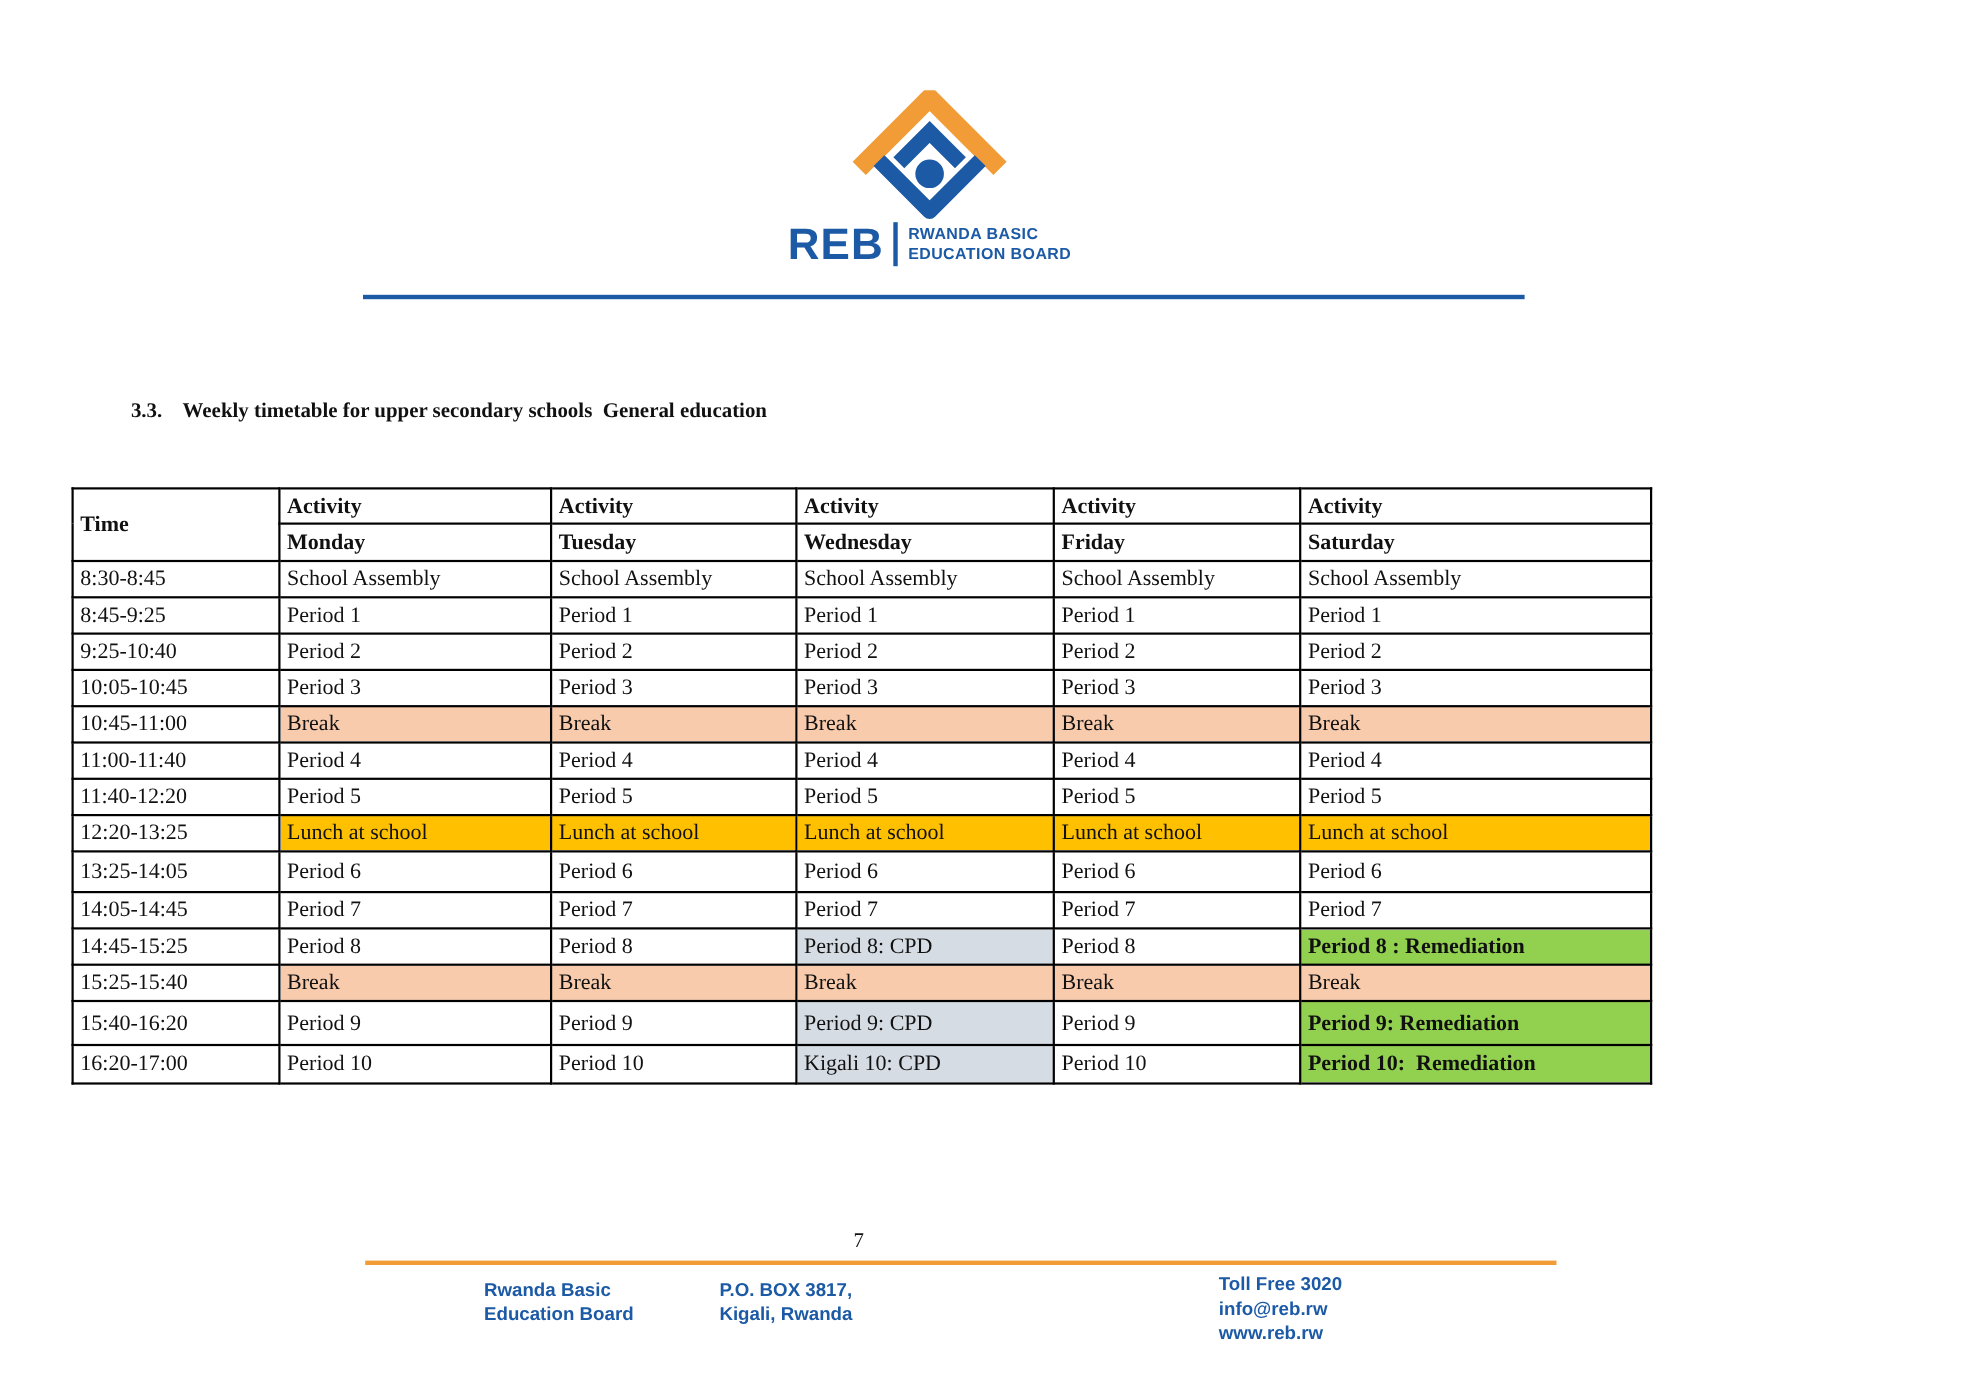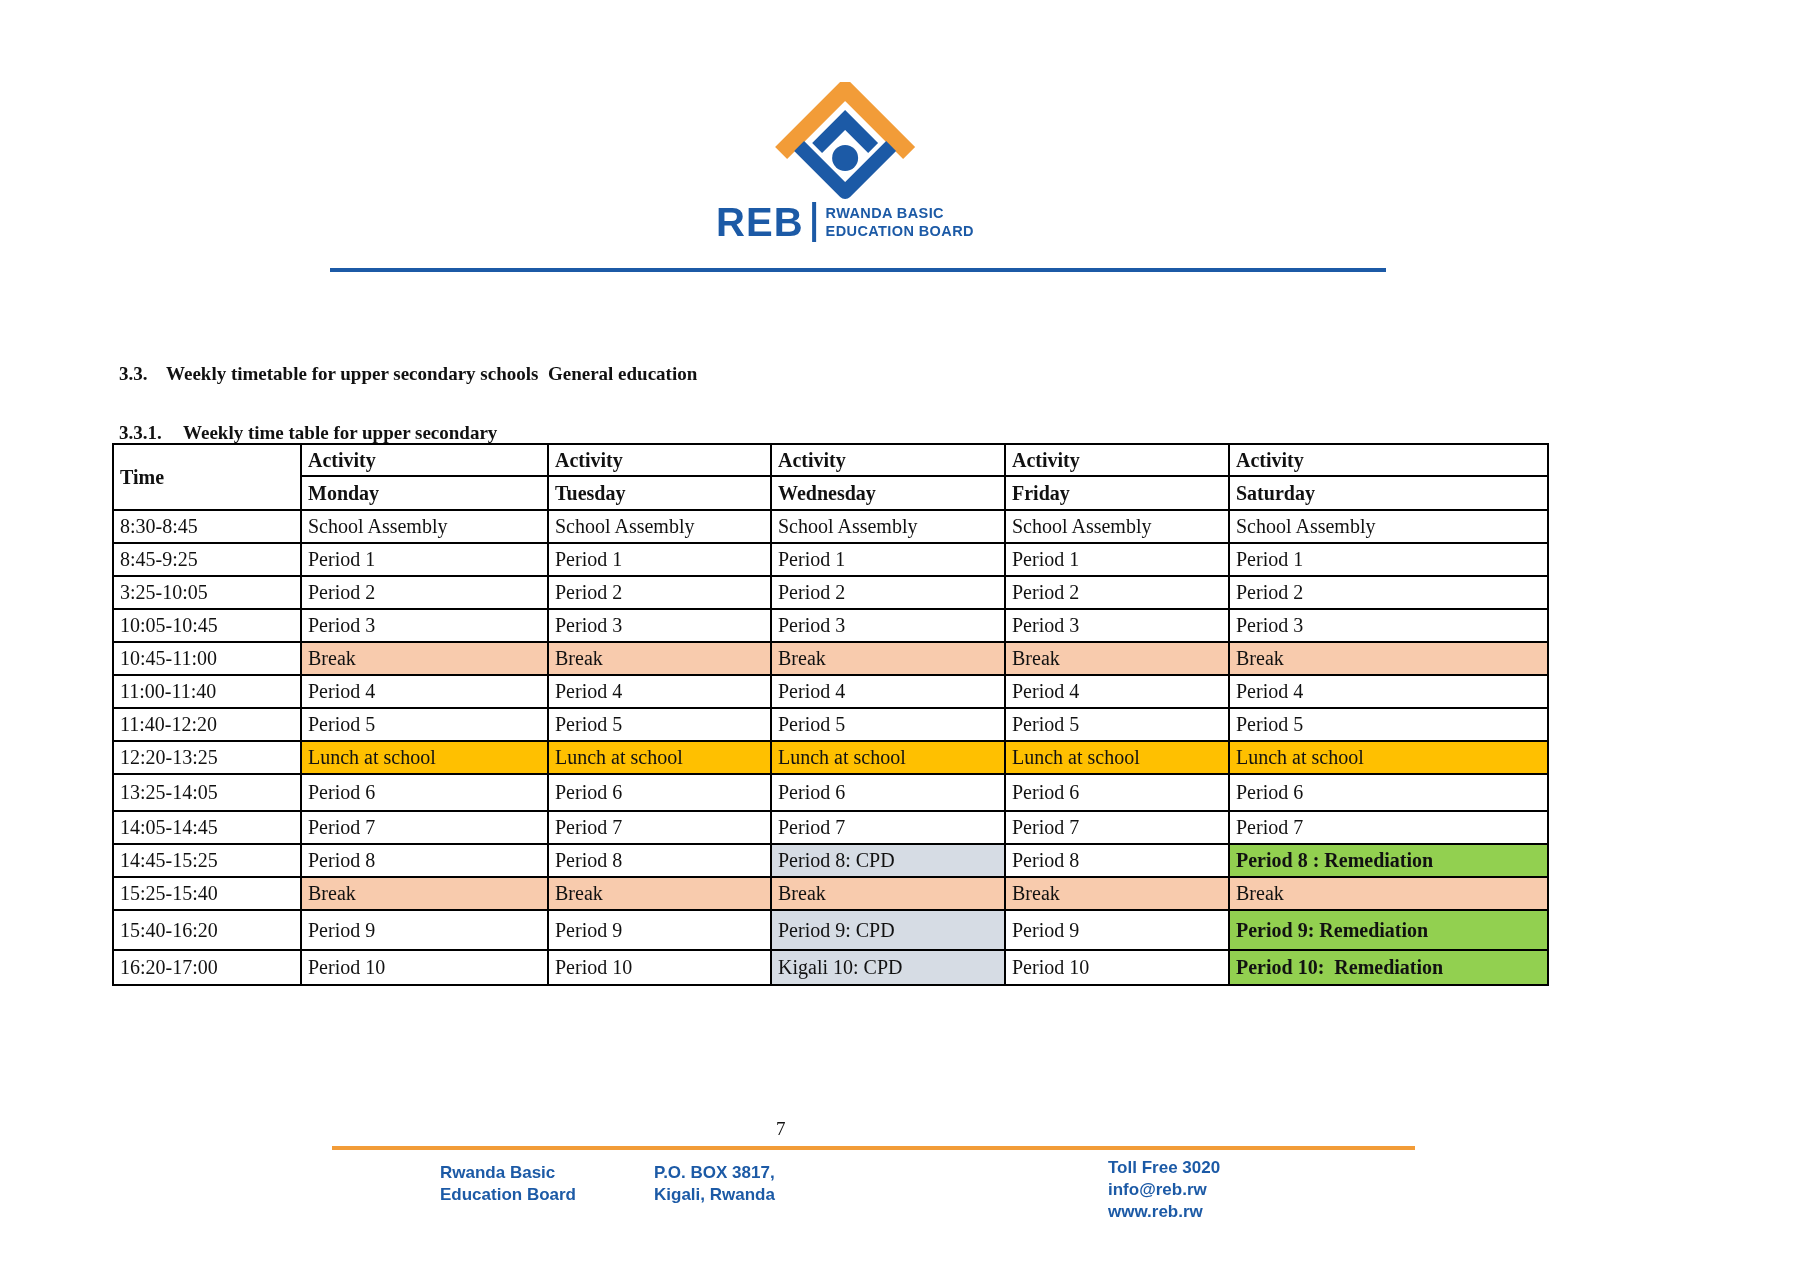--- a/index.html
+++ b/index.html
@@ -20,21 +20,21 @@
 
   
   .heading{position:absolute;left:100px;font-weight:bold;white-space:pre-wrap;}
   .h-main{top:341px;font-size:19px;}
   .h-sub{top:400px;font-size:19px;}
   .h-main .h-num{display:inline-block;min-width:47px;}
   .h-sub .h-num{display:inline-block;min-width:64px;}
 
   
   .timetable{position:absolute;left:65px;top:443px;width:1435px;
-             border-collapse:collapse;table-layout:fixed;font-size:20px;margin-left:47px;}
+             border-collapse:collapse;table-layout:fixed;font-size:20px;}
   .timetable th,.timetable td{border:2px solid #000;padding:1px 6px;vertical-align:middle;
              text-align:left;white-space:pre-wrap;overflow:hidden;}
   .timetable thead tr:nth-child(1){height:32px;}
   .timetable thead tr:nth-child(2){height:34px;}
   .timetable tbody tr{height:33px;}
   .timetable tbody tr:nth-child(9){height:37px;}
   .timetable tbody tr:nth-child(13){height:40px;}
   .timetable tbody tr:nth-child(14){height:35px;}
   .time-h{font-weight:bold;padding-left:9px;}
   .act{font-weight:bold;}
@@ -75,23 +75,20 @@
       <span class="logo-name">
         <span>RWANDA BASIC</span>
         <span>EDUCATION BOARD</span>
       </span>
     </div>
   </header>
   <div class="blue-rule"></div>
 
   <div class="heading h-main">
     <span class="h-num">3.3.</span><span>Weekly timetable for upper secondary schools  General education</span>
-  </div>
-  <div class="heading h-sub">
-    <span class="h-num">3.3.1.</span><span>Weekly time table for upper secondary</span>
   </div>
 
   <table class="timetable">
     <colgroup>
       <col style="width:188px">
         <col style="width:247px">
         <col style="width:223px">
       <col style="width:234px">
         <col style="width:224px">
         <col style="width:319px">
@@ -124,21 +121,21 @@
         </tr>
         <tr>
           <td class="time-cell">8:45-9:25</td>
           <td class="activity-cell">Period 1</td>
           <td class="activity-cell">Period 1</td>
           <td class="activity-cell">Period 1</td>
           <td class="activity-cell">Period 1</td>
           <td class="activity-cell">Period 1</td>
         </tr>
         <tr>
-          <td class="time-cell">3:25-10:05</td>
+          <td class="time-cell">9:25-10:40</td>
           <td class="activity-cell">Period 2</td>
           <td class="activity-cell">Period 2</td>
           <td class="activity-cell">Period 2</td>
           <td class="activity-cell">Period 2</td>
           <td class="activity-cell">Period 2</td>
         </tr>
         <tr>
           <td class="time-cell">10:05-10:45</td>
           <td class="activity-cell">Period 3</td>
           <td class="activity-cell">Period 3</td>

